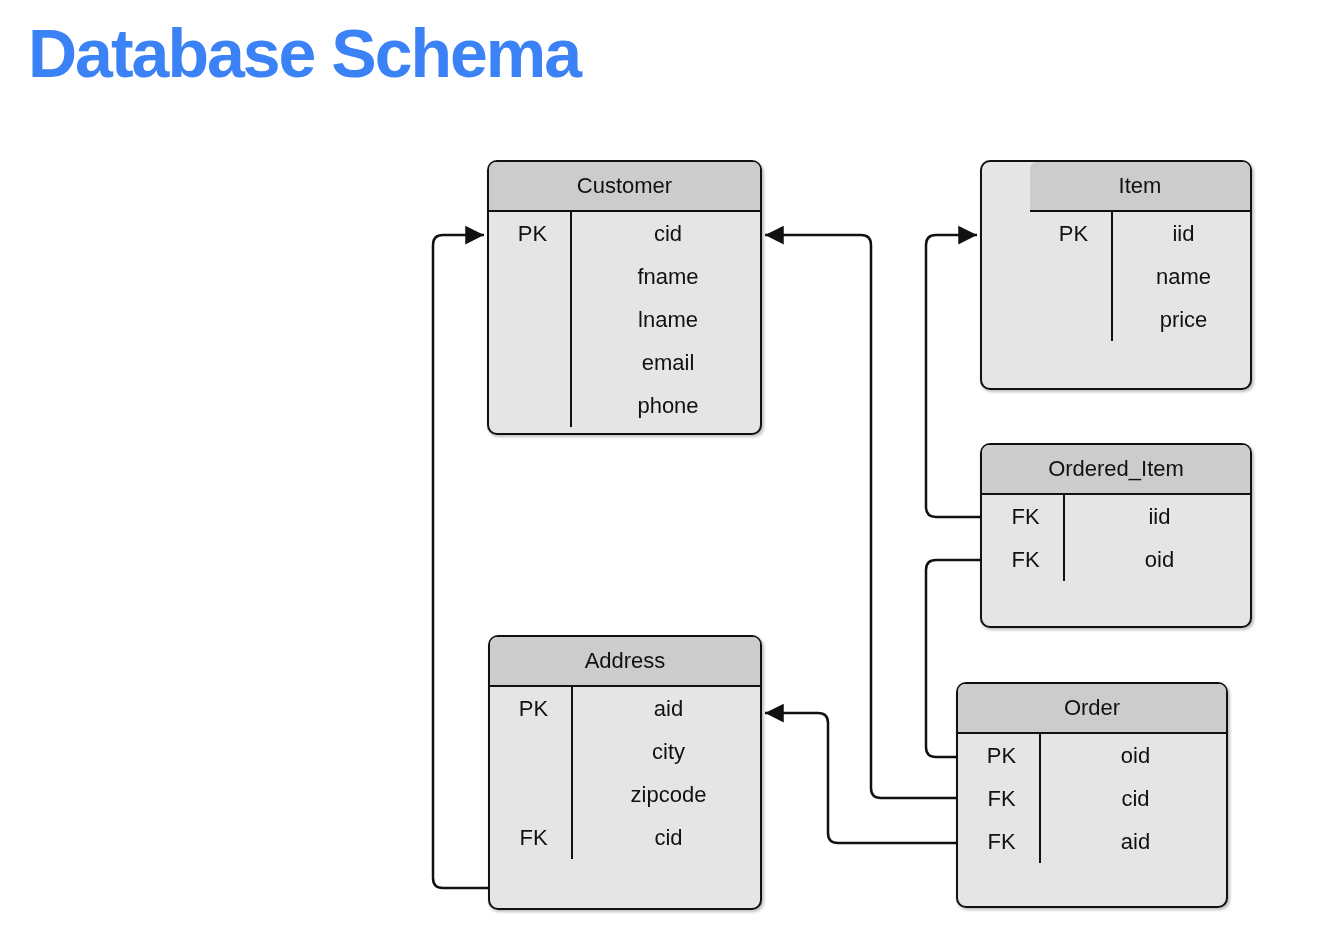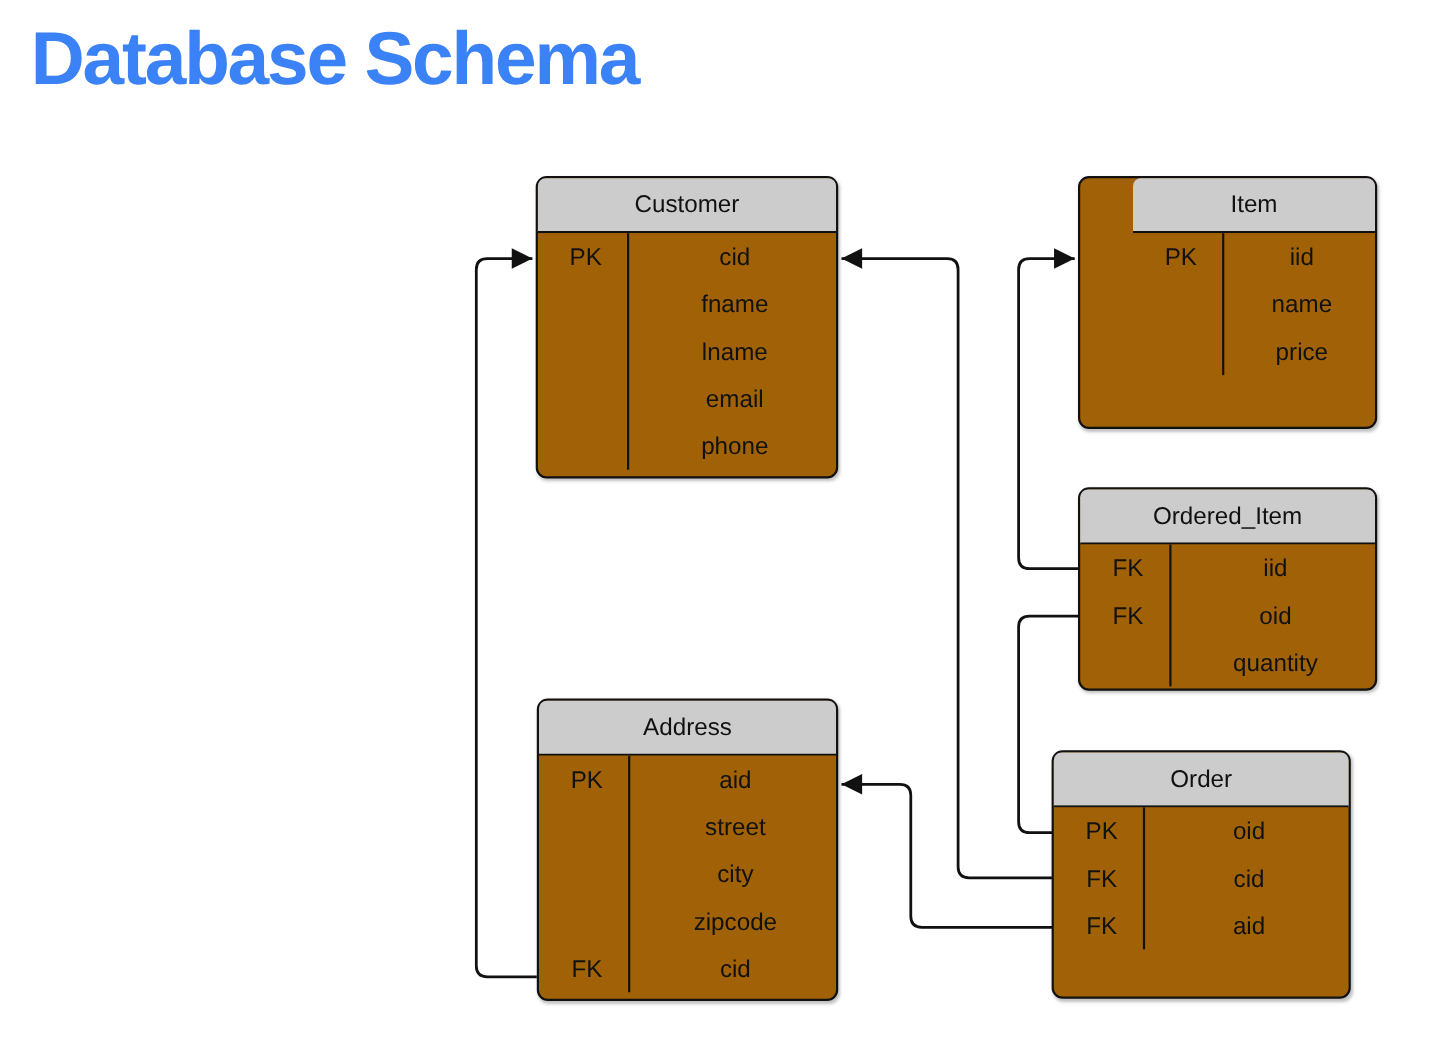--- a/index.html
+++ b/index.html
@@ -10,21 +10,21 @@
   .page-title {
     position:absolute; left:28px; top:14px; margin:0;
     font-size:68px; font-weight:700; letter-spacing:-2px;
     color:#3b82f6; white-space:nowrap;
   }
   svg.wires { position:absolute; left:0; top:0; width:1319px; height:947px; }
   .rel { fill:none; stroke:var(--line,#111); stroke-width:2.5px; }
   .arrowhead { fill:var(--line,#111); }
 
   .entity {
-    position:absolute; box-sizing:border-box; background:#a16207;
+    position:absolute; box-sizing:border-box; background:#e5e5e5;
     border:2.5px solid var(--line,#111); border-radius:10px;
     box-shadow:1.5px 2px 3px rgba(0,0,0,.25);
     color:var(--text,#111);
   }
   .entity-header {
     height:48px; border-bottom:2.5px solid var(--line,#111);
     background:var(--header-fill,#ccc); border-radius:7px 7px 0 0;
     display:flex; align-items:center; justify-content:center;
     font-size:22px;
   }
@@ -114,24 +114,20 @@
     <div class="entity-body">
       <div class="divider"></div>
       <div class="row">
         <span class="key">FK</span>
         <span class="field">iid</span>
       </div>
       <div class="row">
         <span class="key">FK</span>
         <span class="field">oid</span>
       </div>
-      <div class="row">
-        <span class="key"></span>
-        <span class="field">quantity</span>
-      </div>
     </div>
   </div>
 
   <div class="entity" style="left:956px; top:682px; width:272px; height:226px;">
     <div class="entity-header">
       <span>Order</span>
     </div>
     <div class="entity-body">
       <div class="divider"></div>
       <div class="row">
@@ -154,24 +150,20 @@
       <span>Address</span>
     </div>
     <div class="entity-body">
       <div class="divider"></div>
       <div class="row">
         <span class="key">PK</span>
         <span class="field">aid</span>
       </div>
       <div class="row">
         <span class="key"></span>
-        <span class="field">street</span>
-      </div>
-      <div class="row">
-        <span class="key"></span>
         <span class="field">city</span>
       </div>
       <div class="row">
         <span class="key"></span>
         <span class="field">zipcode</span>
       </div>
       <div class="row">
         <span class="key">FK</span>
         <span class="field">cid</span>
       </div>

